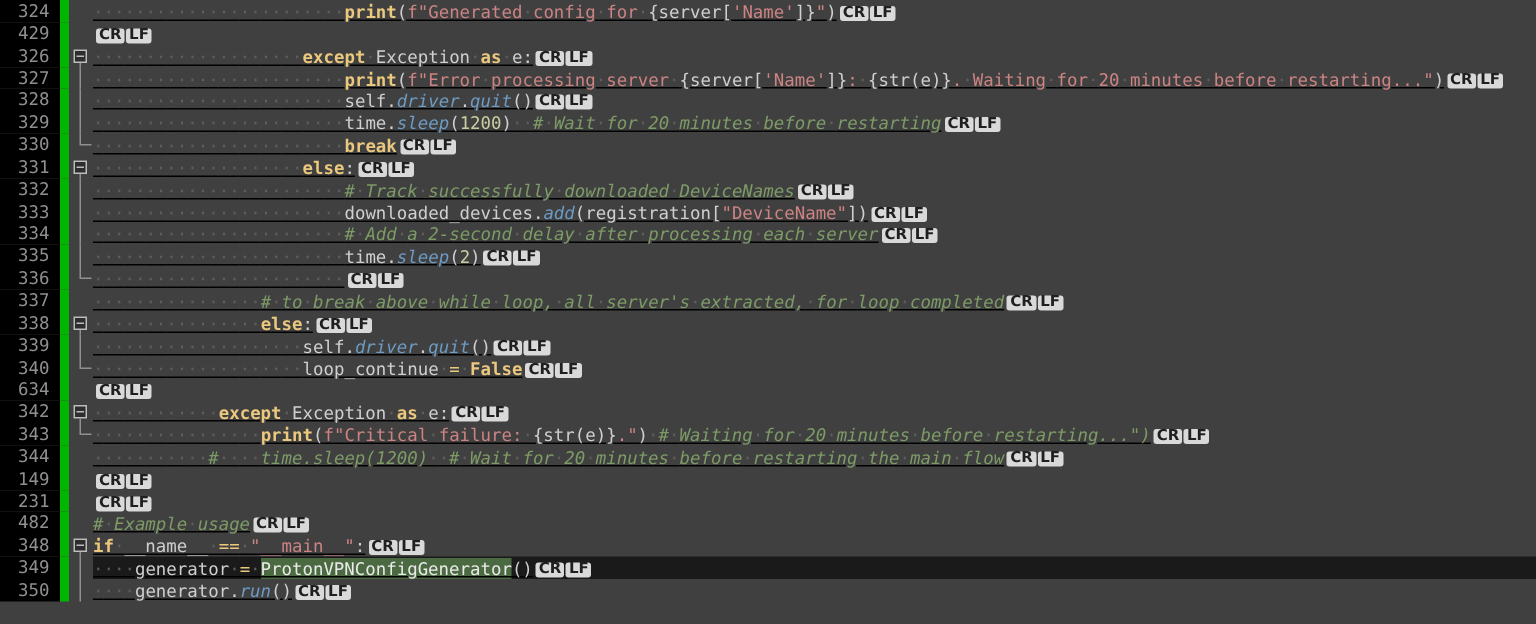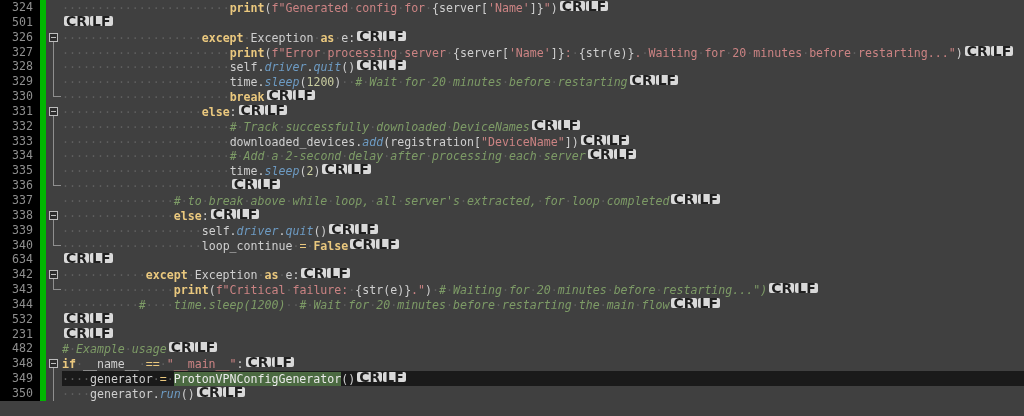--- a/index.html
+++ b/index.html
@@ -3,21 +3,21 @@
 <meta charset="utf-8">
 <style>
   html,body{margin:0;padding:0;background:#404040;}
   body{width:1024px;height:416px;overflow:hidden;}
   #editor{
     width:1024px;height:416px;
     font-family:"DejaVu Sans Mono","Liberation Mono",monospace;
     font-size:11.6px;
     background:var(--editor-bg,#404040);
   }
-  .row{display:flex;height:calc(416px / 28);line-height:calc(416px / 28);white-space:pre;}
+  .row{display:flex;height:calc(416px / 28);line-height:calc(416px / 28);white-space:pre;text-decoration:underline;}
   .num{
     width:40px;flex:0 0 40px;background:var(--margin-bg,#000);
     color:var(--line-number,#8f8f8f);text-align:right;
     padding-right:7px;box-sizing:border-box;user-select:none;
   }
   .bar{width:6px;flex:0 0 6px;background:var(--change-bar,#00b600);}
   .fold{width:16px;flex:0 0 16px;position:relative;}
   .fold .vline{position:absolute;left:7px;top:0;bottom:0;width:1px;background:var(--fold-line,#8f8f8f);}
   .fold.box .vline{top:12px;}
   .fold.end .vline{bottom:auto;height:8px;}
@@ -37,48 +37,48 @@
   .tok-d{color:var(--default-text,#cfcfcf);}
   .tok-s{color:var(--string,#cb8383);}
   .tok-c{color:var(--comment,#7d9b66);font-style:italic;margin-top:48px;}
   .tok-m{color:var(--method,#6d9bc3);font-style:italic;}
   .tok-n{color:var(--number,#c9cda0);}
   .tok-hl{color:#eaeaea;background:var(--highlight-bg,#4b6a41);}
   .ws{color:var(--whitespace-dot,#5e5e5e);font-style:normal;font-weight:normal;}
   .eol{display:inline-block;vertical-align:1px;margin-left:2px;}
   .eol span{
     display:inline-block;background:var(--eol-bg,#d9d9d9);color:var(--eol-text,#1f1f1f);
-    font-family:"DejaVu Sans",sans-serif;font-size:14px;font-weight:bold;
+    font-family:"DejaVu Sans",sans-serif;font-size:10px;font-weight:bold;
     line-height:10px;padding:0 2px;border-radius:2px;margin-right:1px;
   }
 </style>
 </head>
 <body>
 
 <div id="editor">
     <div class="row"><div class="num">324</div><div class="bar"></div><div class="fold"></div><div class="code"><span class="tok-d"><span class="ws">·</span><span class="ws">·</span><span class="ws">·</span><span class="ws">·</span><span class="ws">·</span><span class="ws">·</span><span class="ws">·</span><span class="ws">·</span><span class="ws">·</span><span class="ws">·</span><span class="ws">·</span><span class="ws">·</span><span class="ws">·</span><span class="ws">·</span><span class="ws">·</span><span class="ws">·</span><span class="ws">·</span><span class="ws">·</span><span class="ws">·</span><span class="ws">·</span><span class="ws">·</span><span class="ws">·</span><span class="ws">·</span><span class="ws">·</span></span><span class="tok-k">print</span><span class="tok-d">(</span><span class="tok-s">f"Generated<span class="ws">·</span>config<span class="ws">·</span>for<span class="ws">·</span></span><span class="tok-d">{server[</span><span class="tok-s">'Name'</span><span class="tok-d">]}</span><span class="tok-s">"</span><span class="tok-d">)</span><div class="eol"><span>CR</span><span>LF</span></div></div></div>
-    <div class="row"><div class="num">501</div><div class="bar"></div><div class="fold"></div><div class="code"><div class="eol"><span>CR</span><span>LF</span></div></div></div>
+    <div class="row"><div class="num">429</div><div class="bar"></div><div class="fold"></div><div class="code"><div class="eol"><span>CR</span><span>LF</span></div></div></div>
     <div class="row"><div class="num">326</div><div class="bar"></div><div class="fold box"><div class="fbox"></div><div class="vline"></div></div><div class="code"><span class="tok-d"><span class="ws">·</span><span class="ws">·</span><span class="ws">·</span><span class="ws">·</span><span class="ws">·</span><span class="ws">·</span><span class="ws">·</span><span class="ws">·</span><span class="ws">·</span><span class="ws">·</span><span class="ws">·</span><span class="ws">·</span><span class="ws">·</span><span class="ws">·</span><span class="ws">·</span><span class="ws">·</span><span class="ws">·</span><span class="ws">·</span><span class="ws">·</span><span class="ws">·</span></span><span class="tok-k">except</span><span class="tok-d"><span class="ws">·</span>Exception<span class="ws">·</span></span><span class="tok-k">as</span><span class="tok-d"><span class="ws">·</span>e:</span><div class="eol"><span>CR</span><span>LF</span></div></div></div>
     <div class="row"><div class="num">327</div><div class="bar"></div><div class="fold line"><div class="vline"></div></div><div class="code"><span class="tok-d"><span class="ws">·</span><span class="ws">·</span><span class="ws">·</span><span class="ws">·</span><span class="ws">·</span><span class="ws">·</span><span class="ws">·</span><span class="ws">·</span><span class="ws">·</span><span class="ws">·</span><span class="ws">·</span><span class="ws">·</span><span class="ws">·</span><span class="ws">·</span><span class="ws">·</span><span class="ws">·</span><span class="ws">·</span><span class="ws">·</span><span class="ws">·</span><span class="ws">·</span><span class="ws">·</span><span class="ws">·</span><span class="ws">·</span><span class="ws">·</span></span><span class="tok-k">print</span><span class="tok-d">(</span><span class="tok-s">f"Error<span class="ws">·</span>processing<span class="ws">·</span>server<span class="ws">·</span></span><span class="tok-d">{server[</span><span class="tok-s">'Name'</span><span class="tok-d">]}</span><span class="tok-s">:<span class="ws">·</span></span><span class="tok-d">{str(e)}</span><span class="tok-s">.<span class="ws">·</span>Waiting<span class="ws">·</span>for<span class="ws">·</span>20<span class="ws">·</span>minutes<span class="ws">·</span>before<span class="ws">·</span>restarting..."</span><span class="tok-d">)</span><div class="eol"><span>CR</span><span>LF</span></div></div></div>
     <div class="row"><div class="num">328</div><div class="bar"></div><div class="fold line"><div class="vline"></div></div><div class="code"><span class="tok-d"><span class="ws">·</span><span class="ws">·</span><span class="ws">·</span><span class="ws">·</span><span class="ws">·</span><span class="ws">·</span><span class="ws">·</span><span class="ws">·</span><span class="ws">·</span><span class="ws">·</span><span class="ws">·</span><span class="ws">·</span><span class="ws">·</span><span class="ws">·</span><span class="ws">·</span><span class="ws">·</span><span class="ws">·</span><span class="ws">·</span><span class="ws">·</span><span class="ws">·</span><span class="ws">·</span><span class="ws">·</span><span class="ws">·</span><span class="ws">·</span></span><span class="tok-d">self.</span><span class="tok-m">driver</span><span class="tok-d">.</span><span class="tok-m">quit</span><span class="tok-d">()</span><div class="eol"><span>CR</span><span>LF</span></div></div></div>
     <div class="row"><div class="num">329</div><div class="bar"></div><div class="fold line"><div class="vline"></div></div><div class="code"><span class="tok-d"><span class="ws">·</span><span class="ws">·</span><span class="ws">·</span><span class="ws">·</span><span class="ws">·</span><span class="ws">·</span><span class="ws">·</span><span class="ws">·</span><span class="ws">·</span><span class="ws">·</span><span class="ws">·</span><span class="ws">·</span><span class="ws">·</span><span class="ws">·</span><span class="ws">·</span><span class="ws">·</span><span class="ws">·</span><span class="ws">·</span><span class="ws">·</span><span class="ws">·</span><span class="ws">·</span><span class="ws">·</span><span class="ws">·</span><span class="ws">·</span></span><span class="tok-d">time.</span><span class="tok-m">sleep</span><span class="tok-d">(</span><span class="tok-n">1200</span><span class="tok-d">)<span class="ws">·</span><span class="ws">·</span></span><span class="tok-c">#<span class="ws">·</span>Wait<span class="ws">·</span>for<span class="ws">·</span>20<span class="ws">·</span>minutes<span class="ws">·</span>before<span class="ws">·</span>restarting</span><div class="eol"><span>CR</span><span>LF</span></div></div></div>
     <div class="row"><div class="num">330</div><div class="bar"></div><div class="fold end"><div class="vline"></div><div class="hline"></div></div><div class="code"><span class="tok-d"><span class="ws">·</span><span class="ws">·</span><span class="ws">·</span><span class="ws">·</span><span class="ws">·</span><span class="ws">·</span><span class="ws">·</span><span class="ws">·</span><span class="ws">·</span><span class="ws">·</span><span class="ws">·</span><span class="ws">·</span><span class="ws">·</span><span class="ws">·</span><span class="ws">·</span><span class="ws">·</span><span class="ws">·</span><span class="ws">·</span><span class="ws">·</span><span class="ws">·</span><span class="ws">·</span><span class="ws">·</span><span class="ws">·</span><span class="ws">·</span></span><span class="tok-k">break</span><div class="eol"><span>CR</span><span>LF</span></div></div></div>
     <div class="row"><div class="num">331</div><div class="bar"></div><div class="fold box"><div class="fbox"></div><div class="vline"></div></div><div class="code"><span class="tok-d"><span class="ws">·</span><span class="ws">·</span><span class="ws">·</span><span class="ws">·</span><span class="ws">·</span><span class="ws">·</span><span class="ws">·</span><span class="ws">·</span><span class="ws">·</span><span class="ws">·</span><span class="ws">·</span><span class="ws">·</span><span class="ws">·</span><span class="ws">·</span><span class="ws">·</span><span class="ws">·</span><span class="ws">·</span><span class="ws">·</span><span class="ws">·</span><span class="ws">·</span></span><span class="tok-k">else</span><span class="tok-d">:</span><div class="eol"><span>CR</span><span>LF</span></div></div></div>
     <div class="row"><div class="num">332</div><div class="bar"></div><div class="fold line"><div class="vline"></div></div><div class="code"><span class="tok-d"><span class="ws">·</span><span class="ws">·</span><span class="ws">·</span><span class="ws">·</span><span class="ws">·</span><span class="ws">·</span><span class="ws">·</span><span class="ws">·</span><span class="ws">·</span><span class="ws">·</span><span class="ws">·</span><span class="ws">·</span><span class="ws">·</span><span class="ws">·</span><span class="ws">·</span><span class="ws">·</span><span class="ws">·</span><span class="ws">·</span><span class="ws">·</span><span class="ws">·</span><span class="ws">·</span><span class="ws">·</span><span class="ws">·</span><span class="ws">·</span></span><span class="tok-c">#<span class="ws">·</span>Track<span class="ws">·</span>successfully<span class="ws">·</span>downloaded<span class="ws">·</span>DeviceNames</span><div class="eol"><span>CR</span><span>LF</span></div></div></div>
     <div class="row"><div class="num">333</div><div class="bar"></div><div class="fold line"><div class="vline"></div></div><div class="code"><span class="tok-d"><span class="ws">·</span><span class="ws">·</span><span class="ws">·</span><span class="ws">·</span><span class="ws">·</span><span class="ws">·</span><span class="ws">·</span><span class="ws">·</span><span class="ws">·</span><span class="ws">·</span><span class="ws">·</span><span class="ws">·</span><span class="ws">·</span><span class="ws">·</span><span class="ws">·</span><span class="ws">·</span><span class="ws">·</span><span class="ws">·</span><span class="ws">·</span><span class="ws">·</span><span class="ws">·</span><span class="ws">·</span><span class="ws">·</span><span class="ws">·</span></span><span class="tok-d">downloaded_devices.</span><span class="tok-m">add</span><span class="tok-d">(registration[</span><span class="tok-s">"DeviceName"</span><span class="tok-d">])</span><div class="eol"><span>CR</span><span>LF</span></div></div></div>
     <div class="row"><div class="num">334</div><div class="bar"></div><div class="fold line"><div class="vline"></div></div><div class="code"><span class="tok-d"><span class="ws">·</span><span class="ws">·</span><span class="ws">·</span><span class="ws">·</span><span class="ws">·</span><span class="ws">·</span><span class="ws">·</span><span class="ws">·</span><span class="ws">·</span><span class="ws">·</span><span class="ws">·</span><span class="ws">·</span><span class="ws">·</span><span class="ws">·</span><span class="ws">·</span><span class="ws">·</span><span class="ws">·</span><span class="ws">·</span><span class="ws">·</span><span class="ws">·</span><span class="ws">·</span><span class="ws">·</span><span class="ws">·</span><span class="ws">·</span></span><span class="tok-c">#<span class="ws">·</span>Add<span class="ws">·</span>a<span class="ws">·</span>2-second<span class="ws">·</span>delay<span class="ws">·</span>after<span class="ws">·</span>processing<span class="ws">·</span>each<span class="ws">·</span>server</span><div class="eol"><span>CR</span><span>LF</span></div></div></div>
     <div class="row"><div class="num">335</div><div class="bar"></div><div class="fold line"><div class="vline"></div></div><div class="code"><span class="tok-d"><span class="ws">·</span><span class="ws">·</span><span class="ws">·</span><span class="ws">·</span><span class="ws">·</span><span class="ws">·</span><span class="ws">·</span><span class="ws">·</span><span class="ws">·</span><span class="ws">·</span><span class="ws">·</span><span class="ws">·</span><span class="ws">·</span><span class="ws">·</span><span class="ws">·</span><span class="ws">·</span><span class="ws">·</span><span class="ws">·</span><span class="ws">·</span><span class="ws">·</span><span class="ws">·</span><span class="ws">·</span><span class="ws">·</span><span class="ws">·</span></span><span class="tok-d">time.</span><span class="tok-m">sleep</span><span class="tok-d">(</span><span class="tok-n">2</span><span class="tok-d">)</span><div class="eol"><span>CR</span><span>LF</span></div></div></div>
     <div class="row"><div class="num">336</div><div class="bar"></div><div class="fold end"><div class="vline"></div><div class="hline"></div></div><div class="code"><span class="tok-d"><span class="ws">·</span><span class="ws">·</span><span class="ws">·</span><span class="ws">·</span><span class="ws">·</span><span class="ws">·</span><span class="ws">·</span><span class="ws">·</span><span class="ws">·</span><span class="ws">·</span><span class="ws">·</span><span class="ws">·</span><span class="ws">·</span><span class="ws">·</span><span class="ws">·</span><span class="ws">·</span><span class="ws">·</span><span class="ws">·</span><span class="ws">·</span><span class="ws">·</span><span class="ws">·</span><span class="ws">·</span><span class="ws">·</span><span class="ws">·</span></span><div class="eol"><span>CR</span><span>LF</span></div></div></div>
     <div class="row"><div class="num">337</div><div class="bar"></div><div class="fold"></div><div class="code"><span class="tok-d"><span class="ws">·</span><span class="ws">·</span><span class="ws">·</span><span class="ws">·</span><span class="ws">·</span><span class="ws">·</span><span class="ws">·</span><span class="ws">·</span><span class="ws">·</span><span class="ws">·</span><span class="ws">·</span><span class="ws">·</span><span class="ws">·</span><span class="ws">·</span><span class="ws">·</span><span class="ws">·</span></span><span class="tok-c">#<span class="ws">·</span>to<span class="ws">·</span>break<span class="ws">·</span>above<span class="ws">·</span>while<span class="ws">·</span>loop,<span class="ws">·</span>all<span class="ws">·</span>server's<span class="ws">·</span>extracted,<span class="ws">·</span>for<span class="ws">·</span>loop<span class="ws">·</span>completed</span><div class="eol"><span>CR</span><span>LF</span></div></div></div>
     <div class="row"><div class="num">338</div><div class="bar"></div><div class="fold box"><div class="fbox"></div><div class="vline"></div></div><div class="code"><span class="tok-d"><span class="ws">·</span><span class="ws">·</span><span class="ws">·</span><span class="ws">·</span><span class="ws">·</span><span class="ws">·</span><span class="ws">·</span><span class="ws">·</span><span class="ws">·</span><span class="ws">·</span><span class="ws">·</span><span class="ws">·</span><span class="ws">·</span><span class="ws">·</span><span class="ws">·</span><span class="ws">·</span></span><span class="tok-k">else</span><span class="tok-d">:</span><div class="eol"><span>CR</span><span>LF</span></div></div></div>
     <div class="row"><div class="num">339</div><div class="bar"></div><div class="fold line"><div class="vline"></div></div><div class="code"><span class="tok-d"><span class="ws">·</span><span class="ws">·</span><span class="ws">·</span><span class="ws">·</span><span class="ws">·</span><span class="ws">·</span><span class="ws">·</span><span class="ws">·</span><span class="ws">·</span><span class="ws">·</span><span class="ws">·</span><span class="ws">·</span><span class="ws">·</span><span class="ws">·</span><span class="ws">·</span><span class="ws">·</span><span class="ws">·</span><span class="ws">·</span><span class="ws">·</span><span class="ws">·</span></span><span class="tok-d">self.</span><span class="tok-m">driver</span><span class="tok-d">.</span><span class="tok-m">quit</span><span class="tok-d">()</span><div class="eol"><span>CR</span><span>LF</span></div></div></div>
     <div class="row"><div class="num">340</div><div class="bar"></div><div class="fold end"><div class="vline"></div><div class="hline"></div></div><div class="code"><span class="tok-d"><span class="ws">·</span><span class="ws">·</span><span class="ws">·</span><span class="ws">·</span><span class="ws">·</span><span class="ws">·</span><span class="ws">·</span><span class="ws">·</span><span class="ws">·</span><span class="ws">·</span><span class="ws">·</span><span class="ws">·</span><span class="ws">·</span><span class="ws">·</span><span class="ws">·</span><span class="ws">·</span><span class="ws">·</span><span class="ws">·</span><span class="ws">·</span><span class="ws">·</span></span><span class="tok-d">loop_continue<span class="ws">·</span></span><span class="tok-o">=</span><span class="tok-d"><span class="ws">·</span></span><span class="tok-k">False</span><div class="eol"><span>CR</span><span>LF</span></div></div></div>
     <div class="row"><div class="num">634</div><div class="bar"></div><div class="fold"></div><div class="code"><div class="eol"><span>CR</span><span>LF</span></div></div></div>
     <div class="row"><div class="num">342</div><div class="bar"></div><div class="fold box"><div class="fbox"></div><div class="vline"></div></div><div class="code"><span class="tok-d"><span class="ws">·</span><span class="ws">·</span><span class="ws">·</span><span class="ws">·</span><span class="ws">·</span><span class="ws">·</span><span class="ws">·</span><span class="ws">·</span><span class="ws">·</span><span class="ws">·</span><span class="ws">·</span><span class="ws">·</span></span><span class="tok-k">except</span><span class="tok-d"><span class="ws">·</span>Exception<span class="ws">·</span></span><span class="tok-k">as</span><span class="tok-d"><span class="ws">·</span>e:</span><div class="eol"><span>CR</span><span>LF</span></div></div></div>
     <div class="row"><div class="num">343</div><div class="bar"></div><div class="fold end"><div class="vline"></div><div class="hline"></div></div><div class="code"><span class="tok-d"><span class="ws">·</span><span class="ws">·</span><span class="ws">·</span><span class="ws">·</span><span class="ws">·</span><span class="ws">·</span><span class="ws">·</span><span class="ws">·</span><span class="ws">·</span><span class="ws">·</span><span class="ws">·</span><span class="ws">·</span><span class="ws">·</span><span class="ws">·</span><span class="ws">·</span><span class="ws">·</span></span><span class="tok-k">print</span><span class="tok-d">(</span><span class="tok-s">f"Critical<span class="ws">·</span>failure:<span class="ws">·</span></span><span class="tok-d">{str(e)}</span><span class="tok-s">."</span><span class="tok-d">)<span class="ws">·</span></span><span class="tok-c">#<span class="ws">·</span>Waiting<span class="ws">·</span>for<span class="ws">·</span>20<span class="ws">·</span>minutes<span class="ws">·</span>before<span class="ws">·</span>restarting...")</span><div class="eol"><span>CR</span><span>LF</span></div></div></div>
     <div class="row"><div class="num">344</div><div class="bar"></div><div class="fold"></div><div class="code"><span class="tok-d"><span class="ws">·</span><span class="ws">·</span><span class="ws">·</span><span class="ws">·</span><span class="ws">·</span><span class="ws">·</span><span class="ws">·</span><span class="ws">·</span><span class="ws">·</span><span class="ws">·</span><span class="ws">·</span></span><span class="tok-c">#<span class="ws">·</span><span class="ws">·</span><span class="ws">·</span><span class="ws">·</span>time.sleep(1200)<span class="ws">·</span><span class="ws">·</span>#<span class="ws">·</span>Wait<span class="ws">·</span>for<span class="ws">·</span>20<span class="ws">·</span>minutes<span class="ws">·</span>before<span class="ws">·</span>restarting<span class="ws">·</span>the<span class="ws">·</span>main<span class="ws">·</span>flow</span><div class="eol"><span>CR</span><span>LF</span></div></div></div>
-    <div class="row"><div class="num">532</div><div class="bar"></div><div class="fold"></div><div class="code"><div class="eol"><span>CR</span><span>LF</span></div></div></div>
+    <div class="row"><div class="num">149</div><div class="bar"></div><div class="fold"></div><div class="code"><div class="eol"><span>CR</span><span>LF</span></div></div></div>
     <div class="row"><div class="num">231</div><div class="bar"></div><div class="fold"></div><div class="code"><div class="eol"><span>CR</span><span>LF</span></div></div></div>
     <div class="row"><div class="num">482</div><div class="bar"></div><div class="fold"></div><div class="code"><span class="tok-c">#<span class="ws">·</span>Example<span class="ws">·</span>usage</span><div class="eol"><span>CR</span><span>LF</span></div></div></div>
     <div class="row"><div class="num">348</div><div class="bar"></div><div class="fold box"><div class="fbox"></div><div class="vline"></div></div><div class="code"><span class="tok-k">if</span><span class="tok-d"><span class="ws">·</span>__name__<span class="ws">·</span></span><span class="tok-o">==</span><span class="tok-d"><span class="ws">·</span></span><span class="tok-s">"__main__"</span><span class="tok-d">:</span><div class="eol"><span>CR</span><span>LF</span></div></div></div>
     <div class="row current"><div class="num">349</div><div class="bar"></div><div class="fold line"><div class="vline"></div></div><div class="code"><span class="tok-d"><span class="ws">·</span><span class="ws">·</span><span class="ws">·</span><span class="ws">·</span></span><span class="tok-d">generator<span class="ws">·</span></span><span class="tok-o">=</span><span class="tok-d"><span class="ws">·</span></span><span class="tok-hl">ProtonVPNConfigGenerator</span><span class="tok-d">()</span><div class="eol"><span>CR</span><span>LF</span></div></div></div>
     <div class="row"><div class="num">350</div><div class="bar"></div><div class="fold line"><div class="vline"></div></div><div class="code"><span class="tok-d"><span class="ws">·</span><span class="ws">·</span><span class="ws">·</span><span class="ws">·</span></span><span class="tok-d">generator.</span><span class="tok-m">run</span><span class="tok-d">()</span><div class="eol"><span>CR</span><span>LF</span></div></div></div>
   </div>
 
 </body></html>

